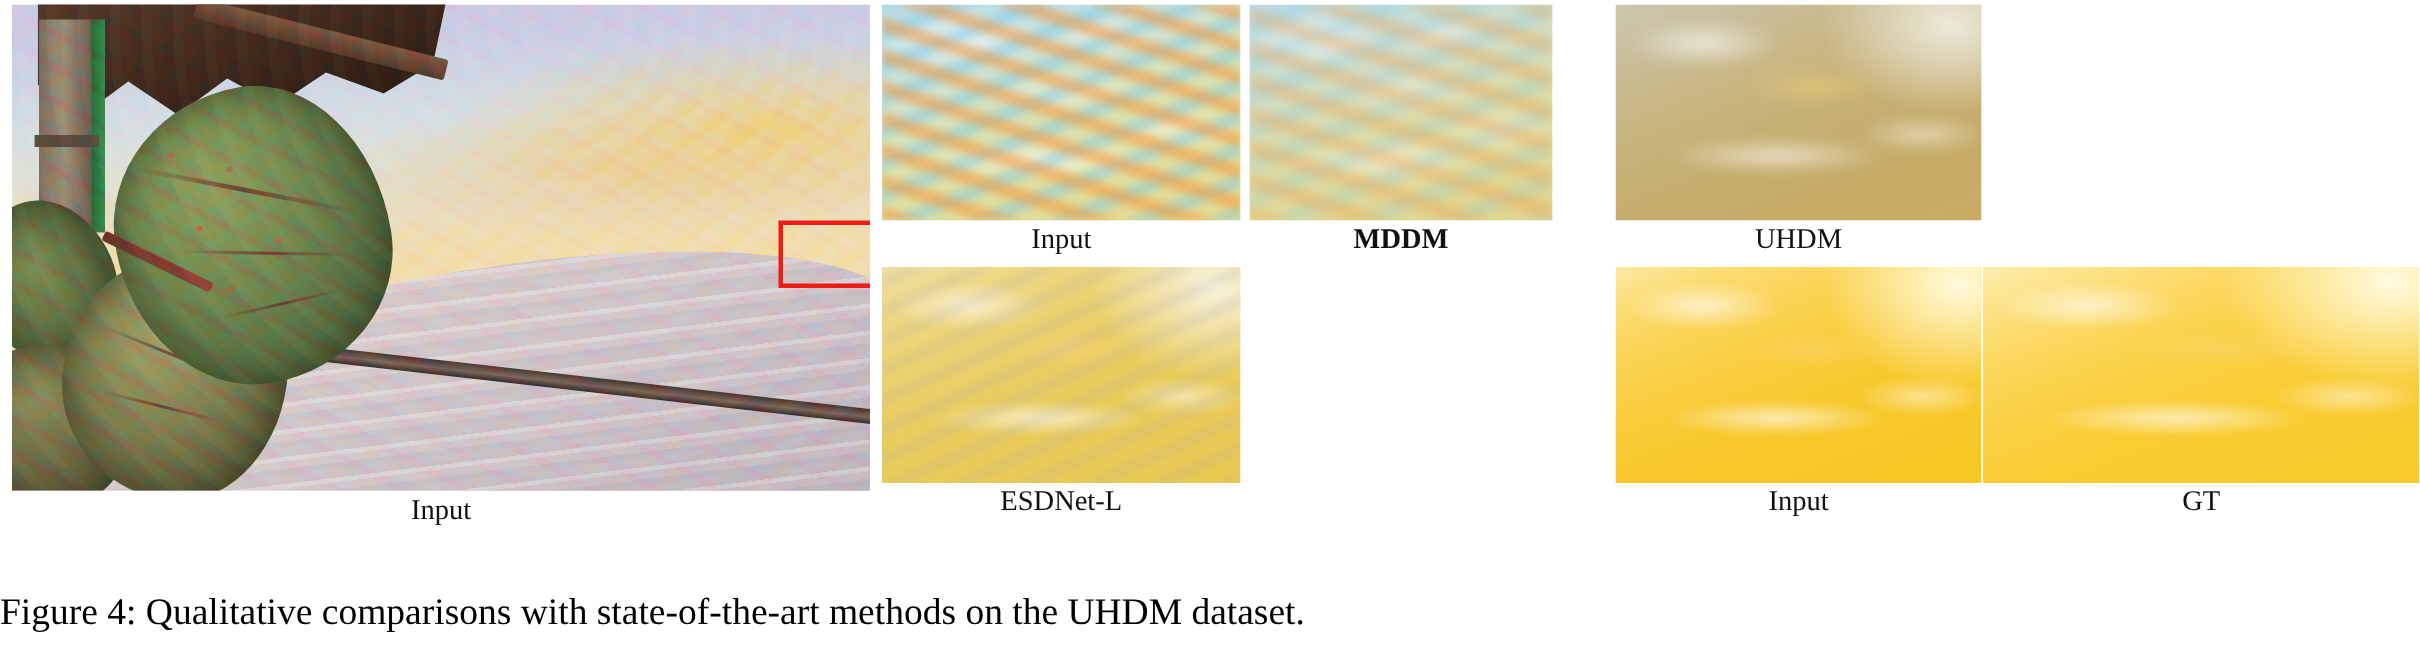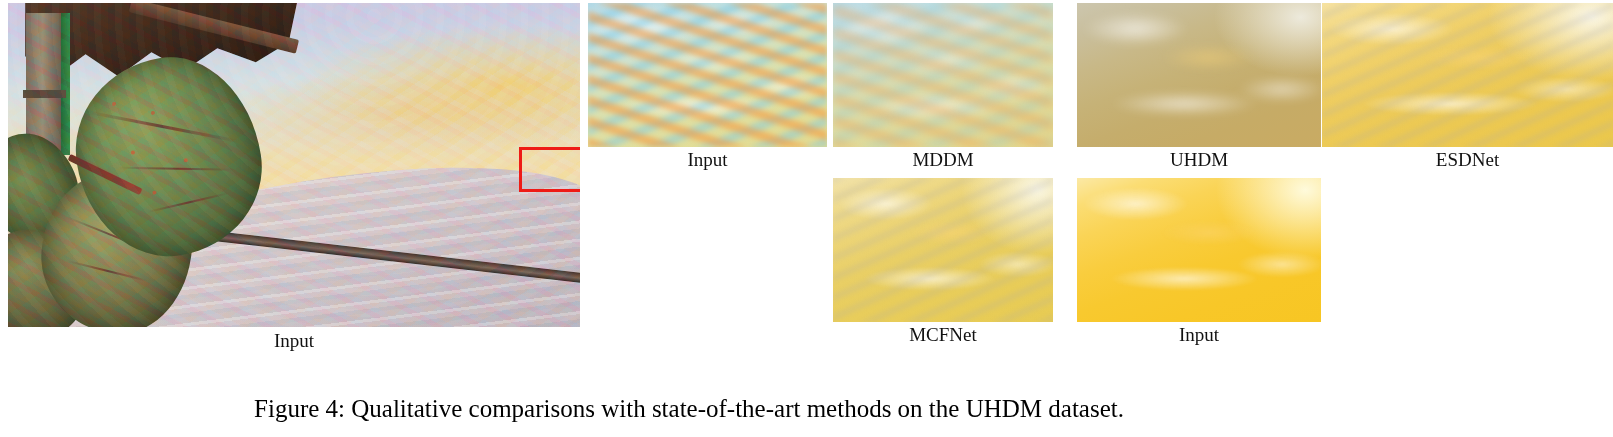--- a/index.html
+++ b/index.html
@@ -210,21 +210,21 @@
     position: absolute;
     left: 588px; top: 3px;
     width: 1025px; height: 357px;
   }
   .crop-row { position: absolute; left: 0; width: 100%; height: 173px; }
   .crop-row.row-1 { top: 0; }
   .crop-row.row-2 { top: 175px; }
 
   .crop-cell { position: absolute; top: 0; height: 173px; }
   .crop-cell.c0 { left: 0px;   width: 239px; }
-  .crop-cell.c1 { left: 245px; width: 220px; }
+  .crop-cell.c1 { left: 245px; width: 202px; font-weight: bold; }
   .crop-cell.c2 { left: 489px; width: 244px; }
   .crop-cell.c3 { left: 734px; width: 291px; }
 
   .crop-img {
     position: relative;
     width: 100%; height: 144px;
     overflow: hidden;
   }
   .crop-label {
     position: absolute;
@@ -352,21 +352,20 @@
       radial-gradient(ellipse 40% 11% at 44% 70%, rgba(255,255,255,.62) 0%, rgba(255,255,255,0) 76%),
       radial-gradient(ellipse 24% 12% at 84% 60%, rgba(255,255,255,.48) 0%, rgba(255,255,255,0) 76%);
     filter: blur(1px);
   }
   .cloud-blur { filter: blur(4px); }
 
   
   .fig-caption {
     position: absolute;
     left: 0; top: 395px; width: 1378px;
-    text-align: center;
     font-size: 25px;
     color: #000;
   }
 </style>
 </head>
 <body>
 
 <div id="figure-root">
 
   <div class="main-image-wrap">
@@ -446,58 +445,57 @@
         <div class="crop-img">
           <div class="patch">
             <div class="bg-mbcnn"></div>
             <div class="bg-mbcnn-hi"></div>
             <div class="cloud-soft cloud-blur"></div>
           </div>
         </div>
         <div class="crop-label">UHDM</div>
       </div>
 
-      <div class="crop-cell c3">
+    </div>
+
+    <div class="crop-row row-2">
+
+      <div class="crop-cell c0">
         <div class="crop-img">
           <div class="patch">
-            <div class="bg-esdnet"></div>
-            <div class="bg-esdnet-hi"></div>
+            <div class="bg-esdnetl"></div>
+            <div class="bg-esdnetl-hi"></div>
             <div class="cloud-soft"></div>
             <div class="moire-faint"></div>
           </div>
         </div>
-        <div class="crop-label">ESDNet</div>
-      </div>
-    </div>
-
-    <div class="crop-row row-2">
-
-
-      <div class="crop-cell c1">
-        <div class="crop-img">
-          <div class="patch">
-            <div class="bg-mcfnet"></div>
-            <div class="bg-mcfnet-hi"></div>
-            <div class="cloud-soft"></div>
-            <div class="moire-faint"></div>
-          </div>
-        </div>
-        <div class="crop-label">MCFNet</div>
-      </div>
+        <div class="crop-label">ESDNet-L</div>
+      </div>
+
 
       <div class="crop-cell c2">
         <div class="crop-img">
           <div class="patch">
             <div class="bg-ours"></div>
             <div class="bg-ours-hi"></div>
             <div class="cloud-soft"></div>
           </div>
         </div>
         <div class="crop-label">Input</div>
       </div>
 
+      <div class="crop-cell c3">
+        <div class="crop-img">
+          <div class="patch">
+            <div class="bg-gt"></div>
+            <div class="bg-gt-hi"></div>
+            <div class="cloud-soft"></div>
+          </div>
+        </div>
+        <div class="crop-label">GT</div>
+      </div>
     </div>
 
   </div>
 
   <div class="fig-caption">Figure 4: Qualitative comparisons with state-of-the-art methods on the UHDM dataset.</div>
 
 </div>
 
 </body></html>

